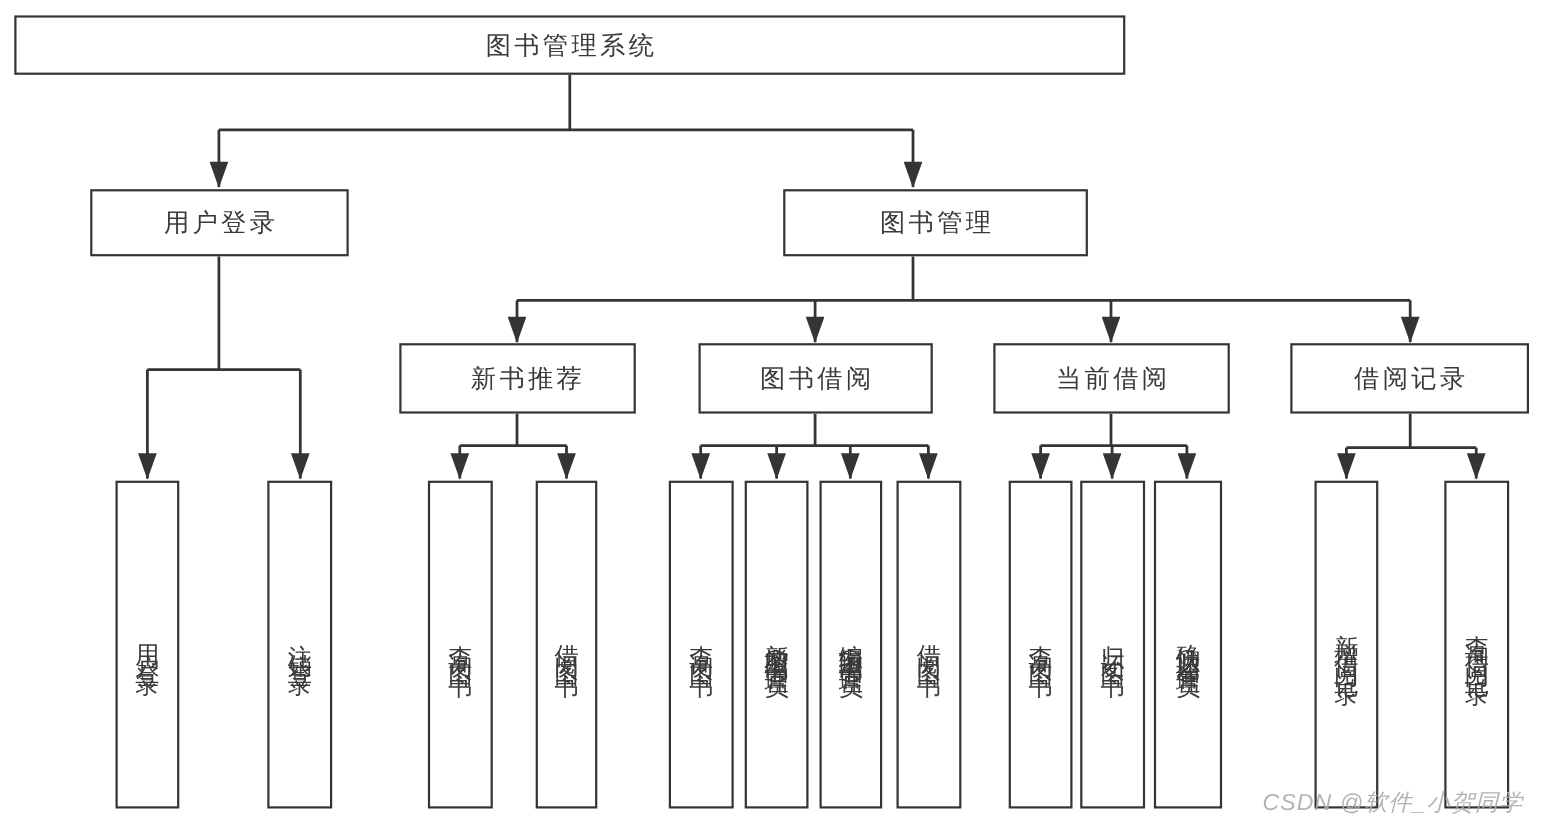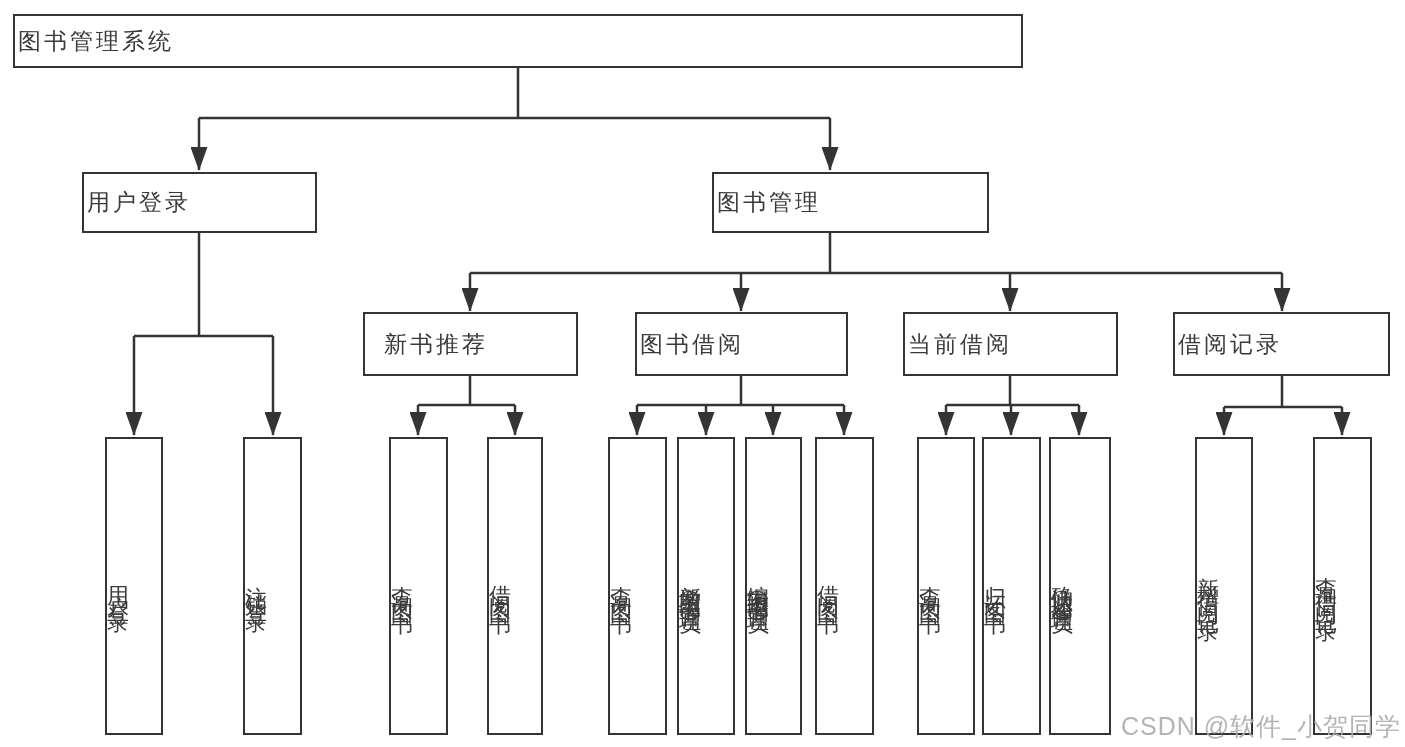--- a/index.html
+++ b/index.html
@@ -12,21 +12,21 @@
     font-family: "Liberation Sans", sans-serif;
   }
   svg.wires { position: absolute; left: 0; top: 0; }
   .node {
     position: absolute;
     box-sizing: border-box;
     border: 2.5px solid #343434;
     background: #ffffff;
     display: flex;
     align-items: center;
-    justify-content: flex-start;
+    justify-content: center;
     color: #3a3a3a;
   }
   .h { font-size: 23px; letter-spacing: 3px; }
   .h span { padding-left: 3px; }
   .v { top: 437px; height: 298px; }
   .vlabel {
     writing-mode: vertical-rl;
     text-orientation: mixed;
     font-size: 22px;
     letter-spacing: 9px;
@@ -50,27 +50,28 @@
   .b-v6  { left: 677px;  width: 58px; }
   .b-v7  { left: 745px;  width: 57px; }
   .b-v8  { left: 815px;  width: 59px; }
   .b-v9  { left: 917px;  width: 58px; }
   .b-v10 { left: 982px;  width: 59px; }
   .b-v11 { left: 1049px; width: 62px; }
   .b-v12 { left: 1195px; width: 58px; }
   .b-v13 { left: 1313px; width: 59px; }
   .watermark {
     position: absolute;
-    right: 4px;
+    right: 20px;
     bottom: 4px;
-    font-size: 25px;
+    font-size: 21px;
     letter-spacing: 1px;
     color: rgba(172, 172, 172, 0.92);
     white-space: nowrap;
     z-index: 5;
+    font-style: italic;
   }
 </style>
 </head>
 <body>
 
 <div class="stage">
 
   <svg class="wires" width="1405" height="747" viewBox="0 0 1405 747">
     <defs>
       <marker id="arr" viewBox="0 0 14 10" refX="13.5" refY="5" markerWidth="10.8" markerHeight="6.8" orient="auto" markerUnits="strokeWidth">

